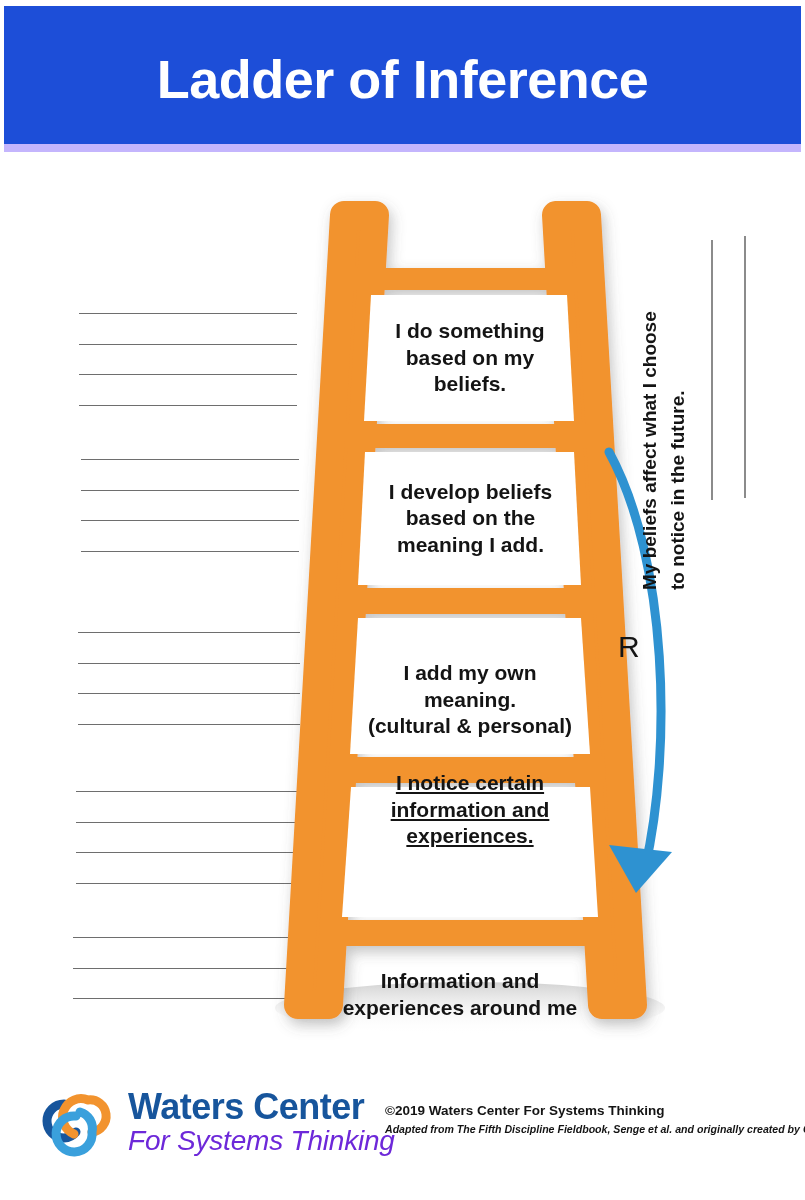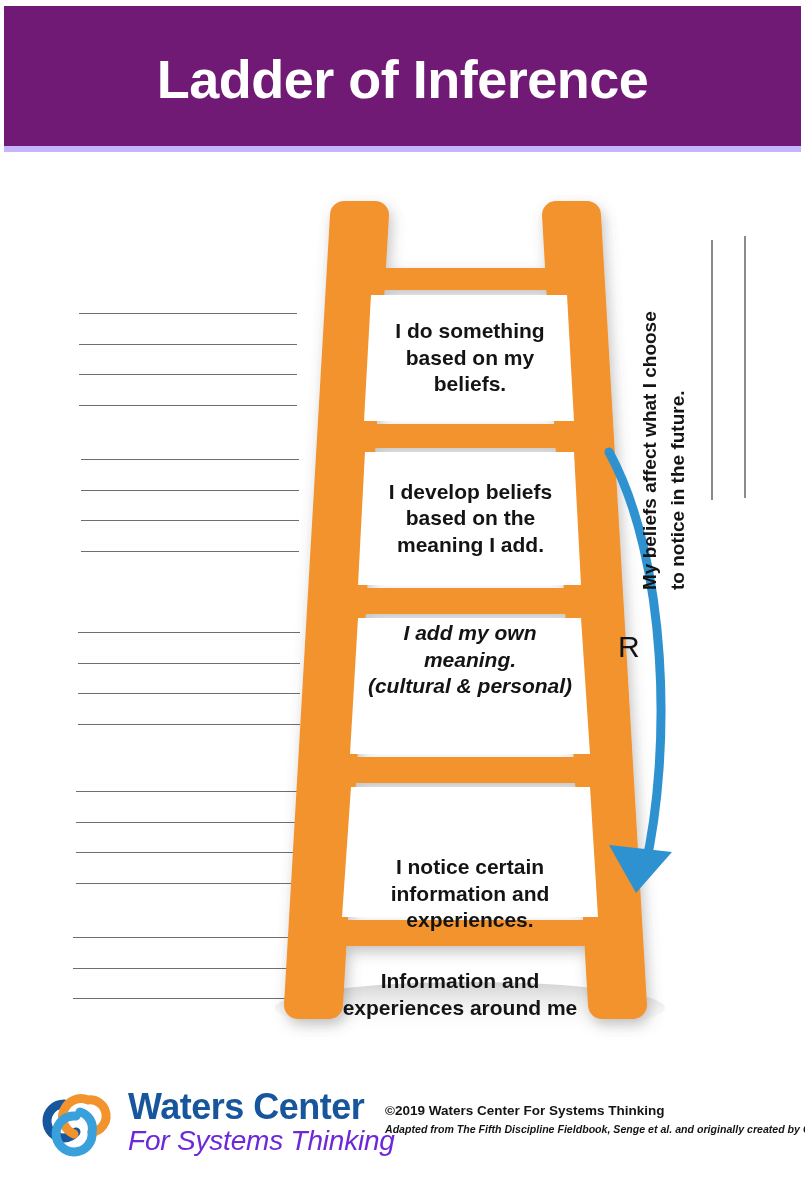--- a/index.html
+++ b/index.html
@@ -18,23 +18,23 @@
     overflow: hidden;
   }
 
   
   .header-band {
     position: absolute;
     left: 4px;
     top: 6px;
     width: 797px;
     height: 146px;
-    background: #701a75;
+    background: #1d4ed8;
     box-sizing: border-box;
-    border-bottom: 6px solid #c4b5fd;
+    border-bottom: 8px solid #c4b5fd;
   }
   .header-title {
     position: absolute;
     left: 0;
     top: 0;
     width: 100%;
     height: 146px;
     display: flex;
     align-items: center;
     justify-content: center;
@@ -243,24 +243,24 @@
     <line x1="712" y1="240" x2="712" y2="500" stroke="#6e6e6e" stroke-width="1.6"></line>
     <line x1="745" y1="236" x2="745" y2="498" stroke="#6e6e6e" stroke-width="1.6"></line>
   </svg>
 
   <div class="rung-text" style="left:362px; top:452px; width:217px; height:133px;">I develop beliefs
 based on the
 meaning I add.</div>
   <div class="rung-text" style="left:368px; top:295px; width:204px; height:126px;">I do something
 based on my
 beliefs.</div>
-  <div class="rung-text" style="left:354px; top:592px; width:232px; height:136px;font-style:italic;">I add my own
+  <div class="rung-text" style="left:354px; top:632px; width:232px; height:136px;">I add my own
 meaning.
 (cultural &amp; personal)</div>
-  <div class="rung-text" style="left:347px; top:829px; width:246px; height:130px;">I notice certain
+  <div class="rung-text" style="left:347px; top:745px; width:246px; height:130px;text-decoration:underline;">I notice certain
 information and
 experiences.</div>
 
   <div class="base-text">Information and
 experiences around me</div>
 
   <div class="r-label">R</div>
 
   <div class="side-caption">My beliefs affect what I choose
 to notice in the future.</div>

